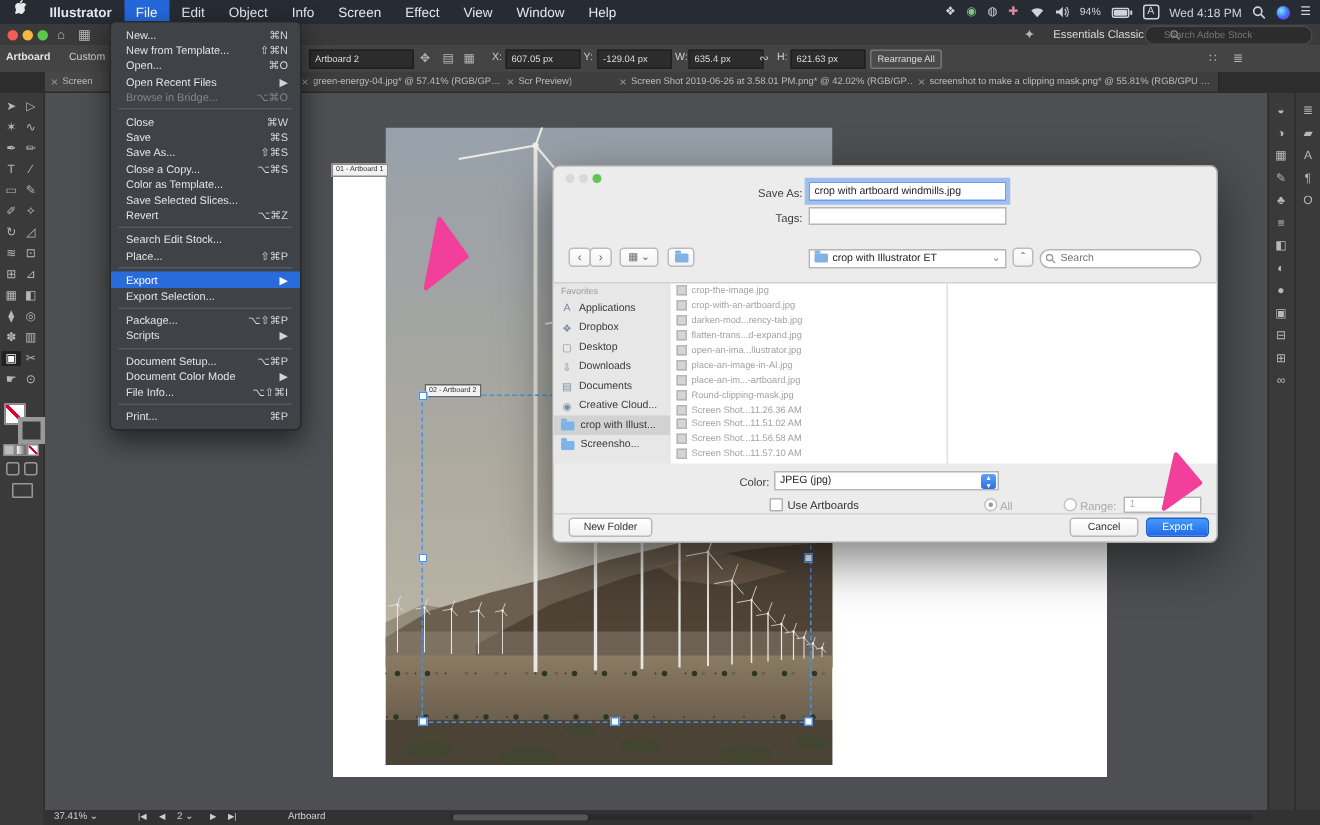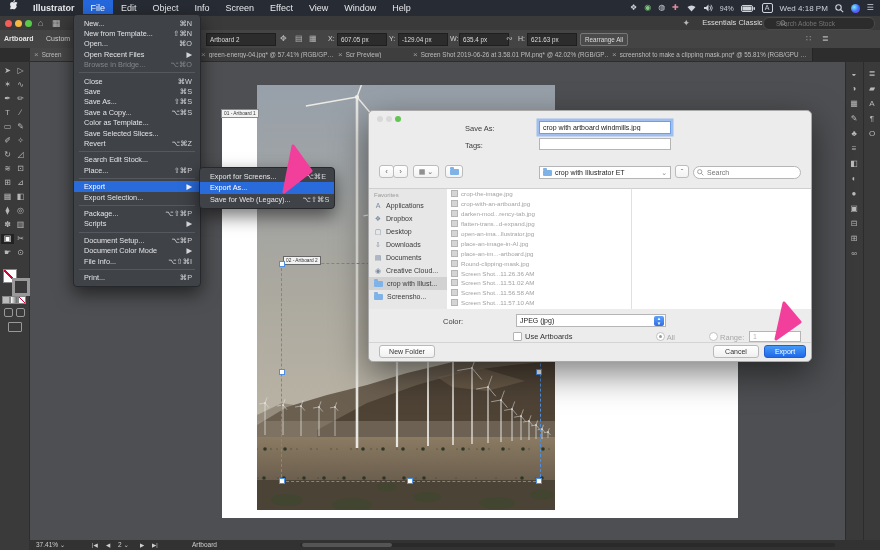--- a/index.html
+++ b/index.html
@@ -68,21 +68,21 @@
         color:#e3e4e6;font-size:7.3px;white-space:nowrap}
   .mrow .ms{color:#d4d5d8;margin-left:12px}
   .mrow.dis,.mrow.dis .ms{color:#83868c}
   .mrow.hl{background:#2a6bdb;color:#fff}
   .mrow.hl .ms{color:#fff}
   .msep{height:1px;background:#55585e;margin:2.5px 5px}
   
   .dialog{position:absolute;left:368px;top:110px;width:442px;height:250px;background:#ececec;border-radius:5px;
           border:1px solid #a9a9a9;box-shadow:0 12px 34px rgba(0,0,0,.5);z-index:30;font-size:7.5px;color:#333}
   .dlight{position:absolute;top:5px;width:6px;height:6px;border-radius:50%}
-  .dlabel{position:absolute;font-size:7.5px;color:#3c3c3c}
+  .dlabel{position:absolute;text-align:right;font-size:7.5px;color:#3c3c3c}
   .dfield{position:absolute;height:13px;background:#fff;border:1px solid #b5b5b5;font-size:7px;color:#222;
           padding:0 3px;font-family:"Liberation Sans",sans-serif;box-sizing:border-box}
   .dfield.focus{border:1px solid #6f9ee8;box-shadow:0 0 0 2.5px rgba(100,155,240,.55)}
   .dbtn{position:absolute;height:13px;background:linear-gradient(#fff,#f0f0f0);border:1px solid #b9b9b9;
         border-radius:3px;font-size:7px;color:#333;text-align:center;box-sizing:border-box}
   .dbtn.blue{background:linear-gradient(#459af9,#2069e8);border:1px solid #1f5fd0;color:#fff}
   .tbbtn{position:absolute;top:54px;height:13px;background:linear-gradient(#fff,#f2f2f2);border:1px solid #bcbcbc;
          border-radius:3px;color:#666;font-size:8px;text-align:center;line-height:12px;box-sizing:border-box}
   .sidebar{position:absolute;left:0;top:77px;width:78px;height:120px;background:#e7e7e7;border-right:1px solid #d0d0d0;
            border-top:1px solid #cfcfcf;overflow:hidden}
@@ -519,21 +519,21 @@
       </div>
     <div class="mrow">
         <span>Save</span>
         <span class="ms">⌘S</span>
       </div>
     <div class="mrow">
         <span>Save As...</span>
         <span class="ms">⇧⌘S</span>
       </div>
     <div class="mrow">
-        <span>Save a Copy...</span>
+        <span>Close a Copy...</span>
         <span class="ms">⌥⌘S</span>
       </div>
     <div class="mrow">
         <span>Color as Template...</span>
         <span class="ms"></span>
       </div>
     <div class="mrow">
         <span>Save Selected Slices...</span>
         <span class="ms"></span>
       </div>
@@ -582,34 +582,20 @@
         <span>File Info...</span>
         <span class="ms">⌥⇧⌘I</span>
       </div>
     <div class="msep"></div>
     <div class="mrow">
         <span>Print...</span>
         <span class="ms">⌘P</span>
       </div>
   </div>
 
-  <div class="menu" style="left:199px;top:167px;width:134px;z-index:41">
-    <div class="mrow" style="height:11.3px">
-        <span>Export for Screens...</span>
-        <span class="ms">⌥⌘E</span>
-      </div>
-    <div class="mrow hl" style="height:11.3px">
-        <span>Export As...</span>
-        <span class="ms"></span>
-      </div>
-    <div class="mrow" style="height:11.3px">
-        <span>Save for Web (Legacy)...</span>
-        <span class="ms">⌥⇧⌘S</span>
-      </div>
-  </div>
 
   <div class="dialog">
     <span class="dlight" style="left:8px;background:#d9d9d9"></span>
     <span class="dlight" style="left:17px;background:#d9d9d9"></span>
     <span class="dlight" style="left:26px;background:#61c454"></span>
 
     <span class="dlabel" style="left:96px;top:13px;width:70px">Save As:</span>
     <input class="dfield focus" style="left: 170px; top: 10px; width: 132px;" value="crop with artboard windmills.jpg">
     <span class="dlabel" style="left:96px;top:30px;width:70px">Tags:</span>
     <input class="dfield" style="left: 170px; top: 27px; width: 132px; height: 12px;">

